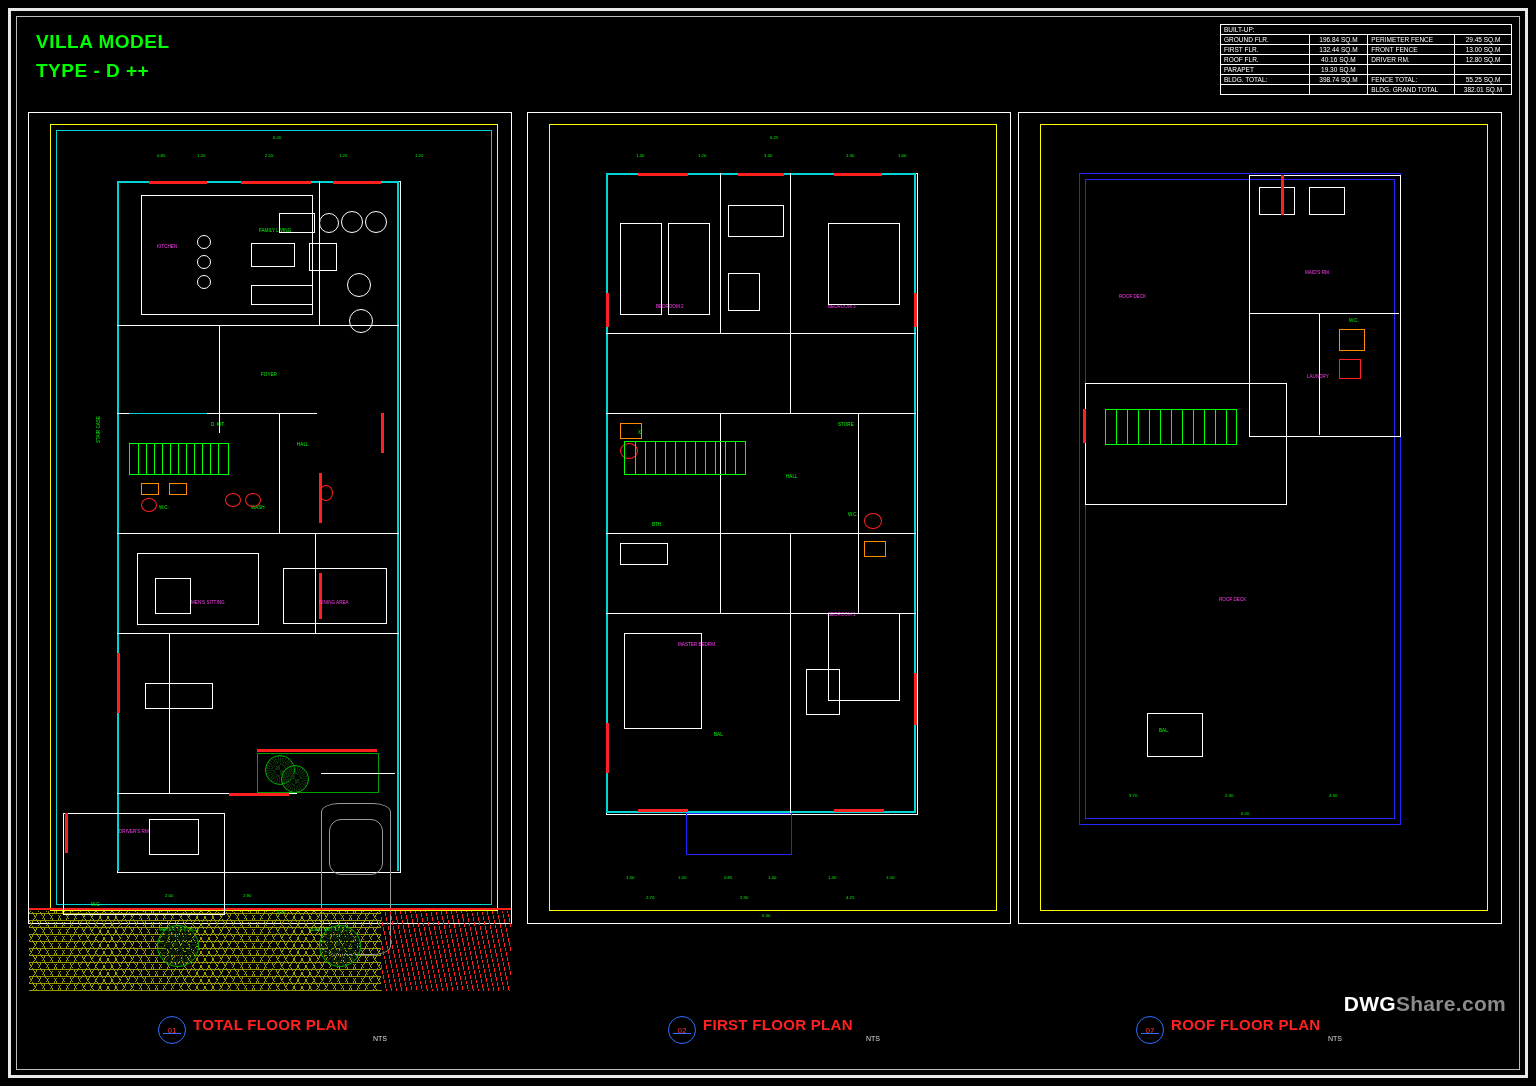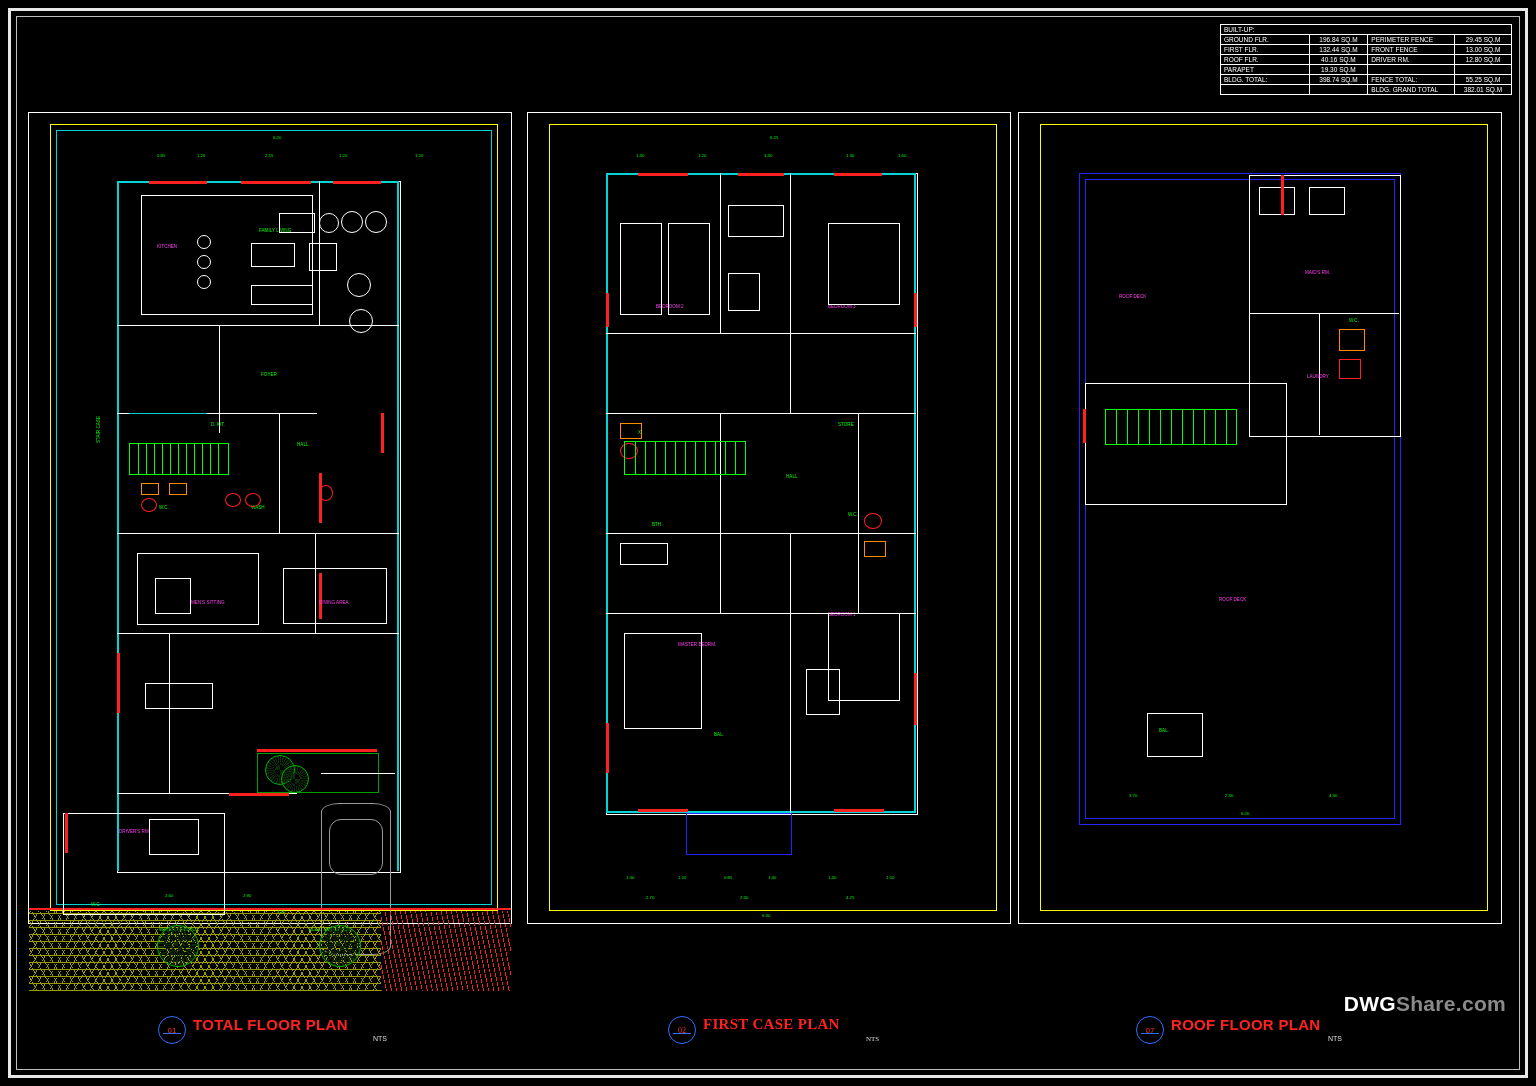--- a/index.html
+++ b/index.html
@@ -61,20 +61,24 @@
     repeating-conic-gradient(from 0deg,#0b2b0b 0 6deg,transparent 6deg 12deg);}
   .car{position:absolute;border:1px solid #9a9a9a;border-radius:18px/9px;}
 </style>
 </head>
 <body>
 
 <div id="sheet">
   <div class="border-outer"></div>
   <div class="border-inner"></div>
 
+  <div class="title-block">
+    <div>VILLA MODEL</div>
+    <div>TYPE - D ++</div>
+  </div>
 
   <div class="builtup">
     <div class="row">
         <div class="c full">BUILT-UP:</div>
       </div>
     <div class="row">
         <div class="c c1">GROUND FLR.</div>
         <div class="c c2">196.84 SQ.M</div>
         <div class="c c3">PERIMETER FENCE</div>
         <div class="c c4">29.45 SQ.M</div>
@@ -356,23 +360,23 @@
     <div class="dim" style="left:206px;top:680px;">2.30</div>
     <div class="dim" style="left:310px;top:680px;">4.30</div>
     <div class="dim" style="left:222px;top:698px;">6.20</div>
   </div>
 
   <div class="plan-title" style="left:158px;top:1016px;">
     <div class="circ">01</div>
     <div class="tt">TOTAL FLOOR PLAN</div>
     <div class="nts" style="left:215px;">NTS</div>
   </div>
-  <div class="plan-title" style="left:668px;top:1016px;font-family:Liberation Serif, serif;">
+  <div class="plan-title" style="left:668px;top:1016px;">
     <div class="circ">02</div>
-    <div class="tt">FIRST CASE PLAN</div>
+    <div class="tt">FIRST FLOOR PLAN</div>
     <div class="nts" style="left:198px;">NTS</div>
   </div>
   <div class="plan-title" style="left:1136px;top:1016px;">
     <div class="circ">07</div>
     <div class="tt">ROOF FLOOR PLAN</div>
     <div class="nts" style="left:192px;">NTS</div>
   </div>
 
   <div class="watermark">
     <span class="a">DWG</span><span class="b">Share.com</span>

